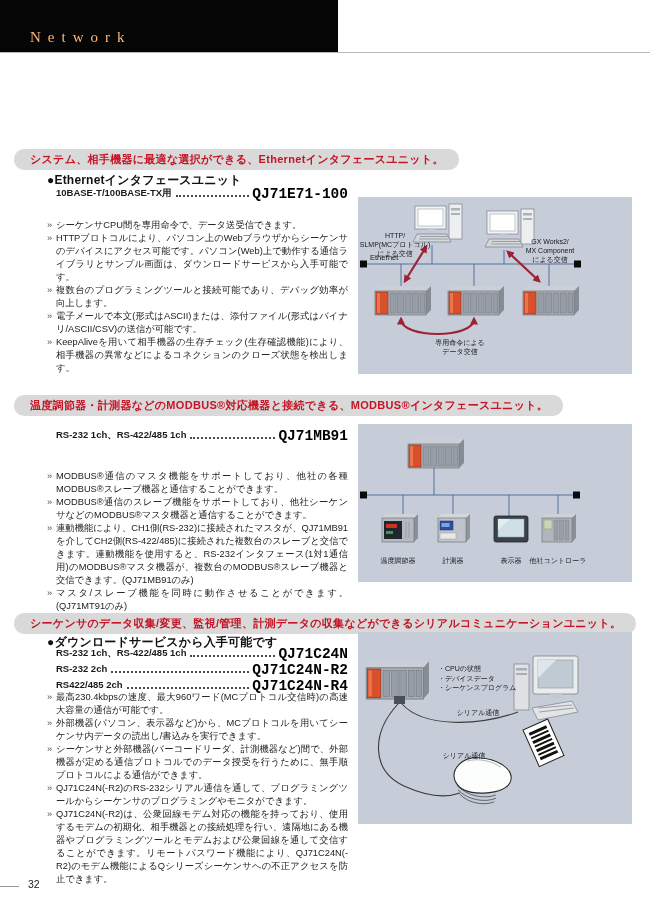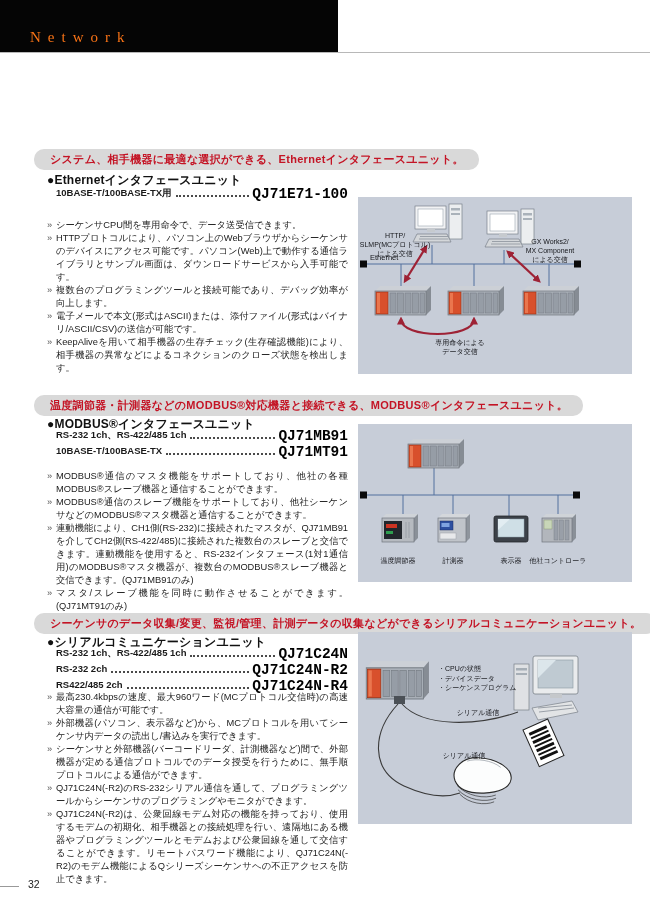--- a/index.html
+++ b/index.html
@@ -1,23 +1,23 @@
 <!DOCTYPE html>
 <html><head>
 <meta charset="utf-8">
 <style>
   html,body{margin:0;padding:0;background:#ffffff;}
   .page{position:relative;width:650px;height:919px;background:#fff;overflow:hidden;
         font-family:"Liberation Sans",sans-serif;color:#1a1a1a;}
   .network-box{position:absolute;left:0;top:0;width:338px;height:52px;background:#050505;}
-  .network-label{position:absolute;left:30px;bottom:6px;color:#f97316;
+  .network-label{position:absolute;left:30px;bottom:6px;color:#fdba74;
         font-family:"Liberation Serif",serif;font-size:15px;letter-spacing:7px;}
   .top-rule{position:absolute;left:0;top:52px;width:650px;height:1px;background:#b8b8b8;}
 
-  .pill{position:absolute;left:34px;background:#d9d9d9;border-radius:10px;
+  .pill{position:absolute;left:14px;background:#d9d9d9;border-radius:10px;
         padding:3px 15px 3px 16px;font-size:11px;font-weight:bold;color:#c41425;
         letter-spacing:0.3px;white-space:nowrap;}
   .cat{position:absolute;left:47px;font-size:12px;font-weight:bold;color:#111;letter-spacing:0.2px;}
   .specs{position:absolute;left:56px;width:292px;}
   .spec-row{display:flex;height:16px;}
   .spec-name{font-size:9.5px;font-weight:bold;white-space:nowrap;padding-bottom:3px;}
   .leader{flex:1;border-bottom:2px dotted #4a4a4a;margin:0 3px 6px 4px;min-width:10px;}
   .model{font-size:14.5px;font-weight:bold;color:#000;line-height:15px;white-space:nowrap;font-family:Liberation Mono, monospace;}
 
   .bullets{position:absolute;left:47px;width:301px;}
@@ -154,32 +154,26 @@
 による交信</div>
     <div class="dlabel tc" style="left:158px;top:40px;width:68px;">GX Works2/
 MX Component
 による交信</div>
     <div class="dlabel" style="left:12px;top:56px;font-size:7.5px;">Ethernet</div>
     <div class="dlabel tc" style="left:58px;top:141px;width:88px;">専用命令による
 データ交信</div>
   </div>
 
   <div class="pill" style="top:395px;text-align:center;">温度調節器・計測器などのMODBUS®対応機器と接続できる、MODBUS®インタフェースユニット。</div>
-  <div class="cat" style="top:416px;">●MODBUS®インタフェースユニット</div>
 
   <div class="specs" style="top:429px;">
     <div class="spec-row">
       <span class="spec-name">RS-232 1ch、RS-422/485 1ch</span>
       <span class="leader"></span>
       <span class="model">QJ71MB91</span>
-    </div>
-    <div class="spec-row">
-      <span class="spec-name">10BASE-T/100BASE-TX</span>
-      <span class="leader"></span>
-      <span class="model">QJ71MT91</span>
     </div>
   </div>
 
   <div class="bullets" style="top:470px;">
     <div class="bullet">
         <span class="mk">»</span>
         <span class="bt">MODBUS®通信のマスタ機能をサポートしており、他社の各種MODBUS®スレーブ機器と通信することができます。</span>
       </div>
     <div class="bullet">
         <span class="mk">»</span>
@@ -243,21 +237,21 @@
         <rect x="23" y="8" width="4" height="20" fill="#999fa8" stroke="#747a82" stroke-width="0.4"></rect>
       </g>
     </svg>
     <div class="dlabel tc" style="left:12px;top:132px;width:56px;">温度調節器</div>
     <div class="dlabel tc" style="left:67px;top:132px;width:56px;">計測器</div>
     <div class="dlabel tc" style="left:125px;top:132px;width:56px;">表示器</div>
     <div class="dlabel tc" style="left:163px;top:132px;width:74px;">他社コントローラ</div>
   </div>
 
   <div class="pill" style="top:613px;">シーケンサのデータ収集/変更、監視/管理、計測データの収集などができるシリアルコミュニケーションユニット。</div>
-  <div class="cat" style="top:634px;">●シリアルコミュニケーションユニット</div>
+  <div class="cat" style="top:634px;">●ダウンロードサービスから入手可能です</div>
 
   <div class="specs" style="top:647px;">
     <div class="spec-row">
       <span class="spec-name">RS-232 1ch、RS-422/485 1ch</span>
       <span class="leader"></span>
       <span class="model">QJ71C24N</span>
     </div>
     <div class="spec-row">
       <span class="spec-name">RS-232 2ch</span>
       <span class="leader"></span>

